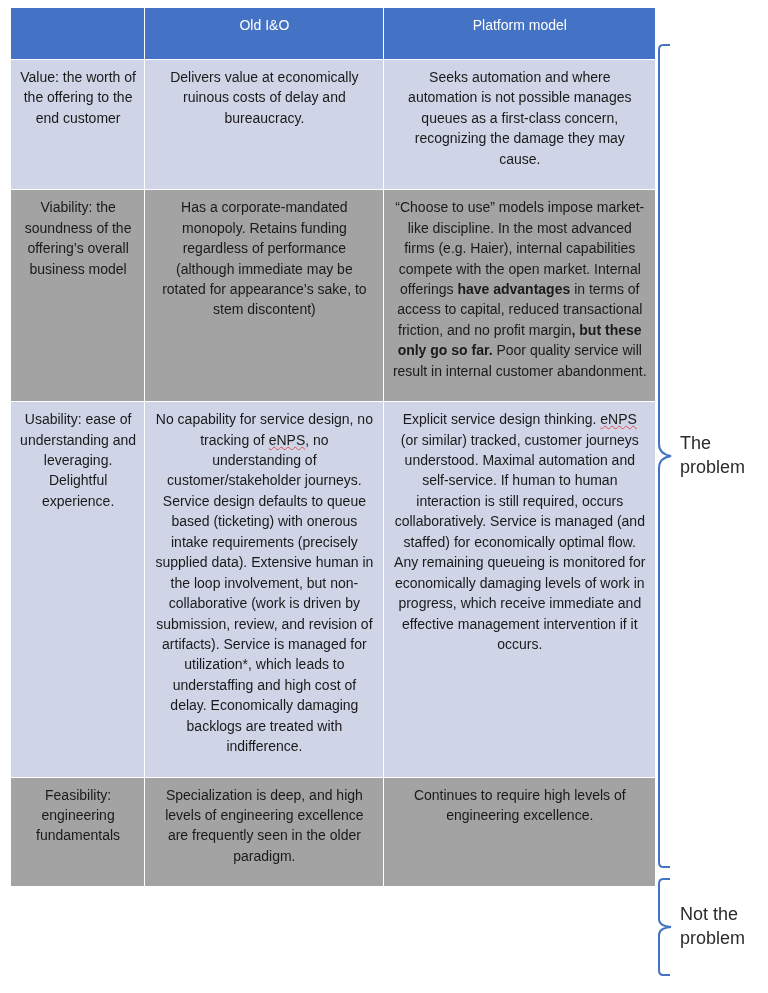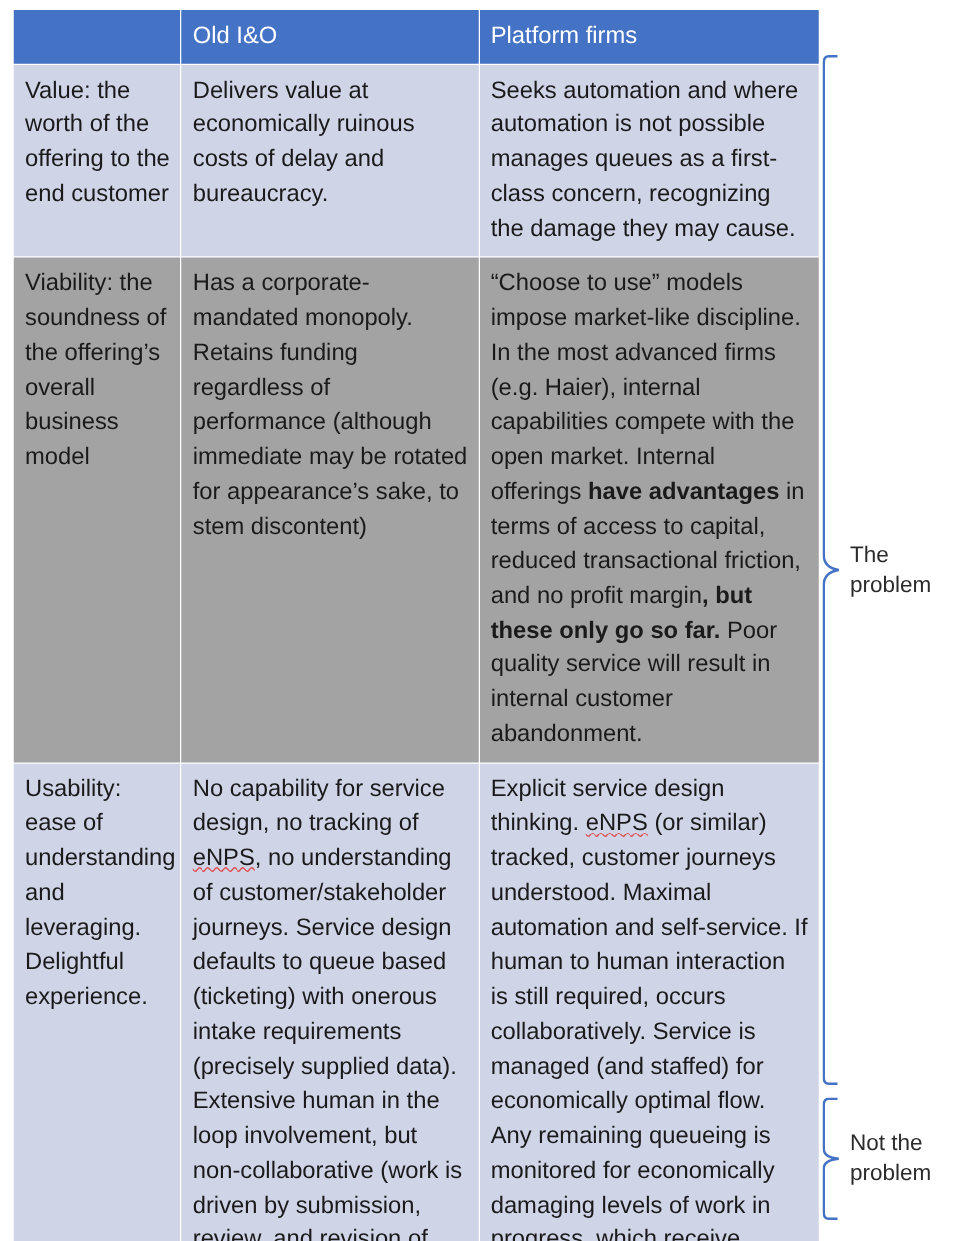--- a/index.html
+++ b/index.html
@@ -37,25 +37,25 @@
     background: #ffffff;
   }
 
   #comparison-table col.c-dim   { width: 133px; }
   #comparison-table col.c-old   { width: 237px; }
   #comparison-table col.c-plat  { width: 271px; }
 
   #comparison-table th,
   #comparison-table td {
     vertical-align: top;
-    padding: 7px 8px 8px 9px;
-    font-size: 19px;
+    padding: 7px 8px 20px 9px;
+    font-size: 14px;
     line-height: 1.46;
     font-weight: normal;
-    text-align: left;
+    text-align: center;
   }
 
   
   thead th {
     background: #4472C4;
     color: #ffffff;
     font-weight: bold;
     font-size: 13.6px;
     height: 24px;
     padding-top: 7px;
@@ -142,21 +142,21 @@
   <table id="comparison-table">
     <colgroup>
       <col class="c-dim">
       <col class="c-old">
       <col class="c-plat">
     </colgroup>
     <thead>
       <tr>
         <th class="corner"></th>
         <th>Old I&amp;O</th>
-        <th>Platform firms</th>
+        <th>Platform model</th>
       </tr>
     </thead>
     <tbody>
 
       <tr class="band-dark">
         <td class="dim-cell">Value: the worth of the offering to the end customer</td>
         <td>Delivers value at economically ruinous costs of delay and bureaucracy.</td>
         <td>Seeks automation and where automation is not possible manages queues as a first-class concern, recognizing the damage they may cause.</td>
       </tr>
 
@@ -165,20 +165,25 @@
         <td>Has a corporate-mandated monopoly. Retains funding regardless of performance (although immediate may be rotated for appearance’s sake, to stem discontent)</td>
         <td><span>“Choose to use” models impose market-like discipline. In the most advanced firms (</span><span class="ulink">e.g.</span><span> Haier), internal capabilities compete with the open market. Internal offerings </span><span class="bold">have advantages</span><span> in terms of access to capital, reduced transactional friction, and no profit margin</span><span class="bold">, but these only go so far.</span><span> Poor quality service will result in internal customer abandonment.</span></td>
       </tr>
 
       <tr class="band-dark">
         <td class="dim-cell">Usability: ease of understanding and leveraging. Delightful experience.</td>
         <td><span>No capability for service design, no tracking of </span><span class="squiggle">eNPS</span><span>, no understanding of customer/stakeholder journeys. Service design defaults to queue based (ticketing) with onerous intake requirements (precisely supplied data). Extensive human in the loop involvement, but non-collaborative (work is driven by submission, review, and revision of artifacts). Service is managed for utilization*, which leads to understaffing and high cost of delay. Economically damaging backlogs are treated with indifference.</span></td>
         <td><span>Explicit service design thinking. </span><span class="squiggle">eNPS</span><span> (or similar) tracked, customer journeys understood. Maximal automation and self-service. If human to human interaction is still required, occurs collaboratively. Service is managed (and staffed) for economically optimal flow. Any remaining queueing is monitored for economically damaging levels of work in progress, which receive immediate and effective management intervention if it occurs.</span></td>
       </tr>
 
+      <tr class="band-light">
+        <td class="dim-cell">Feasibility: engineering fundamentals</td>
+        <td>Specialization is deep, and high levels of engineering excellence are frequently seen in the older paradigm.</td>
+        <td>Continues to require high levels of engineering excellence.</td>
+      </tr>
 
     </tbody>
   </table>
 
   <div class="brace-group" id="brace-problem">
     <div class="brace">
       <svg width="14" height="824" viewBox="0 0 14 824" preserveAspectRatio="none" xmlns="http://www.w3.org/2000/svg">
         <path d="M11 1 L5 1 Q1 1 1 6 L1 400 Q1 410 13 412 Q1 414 1 424 L1 818 Q1 823 5 823 L11 823" fill="none" stroke="#4472C4" stroke-width="2" stroke-linecap="square" stroke-linejoin="miter" vector-effect="non-scaling-stroke"></path>
       </svg>
     </div>

